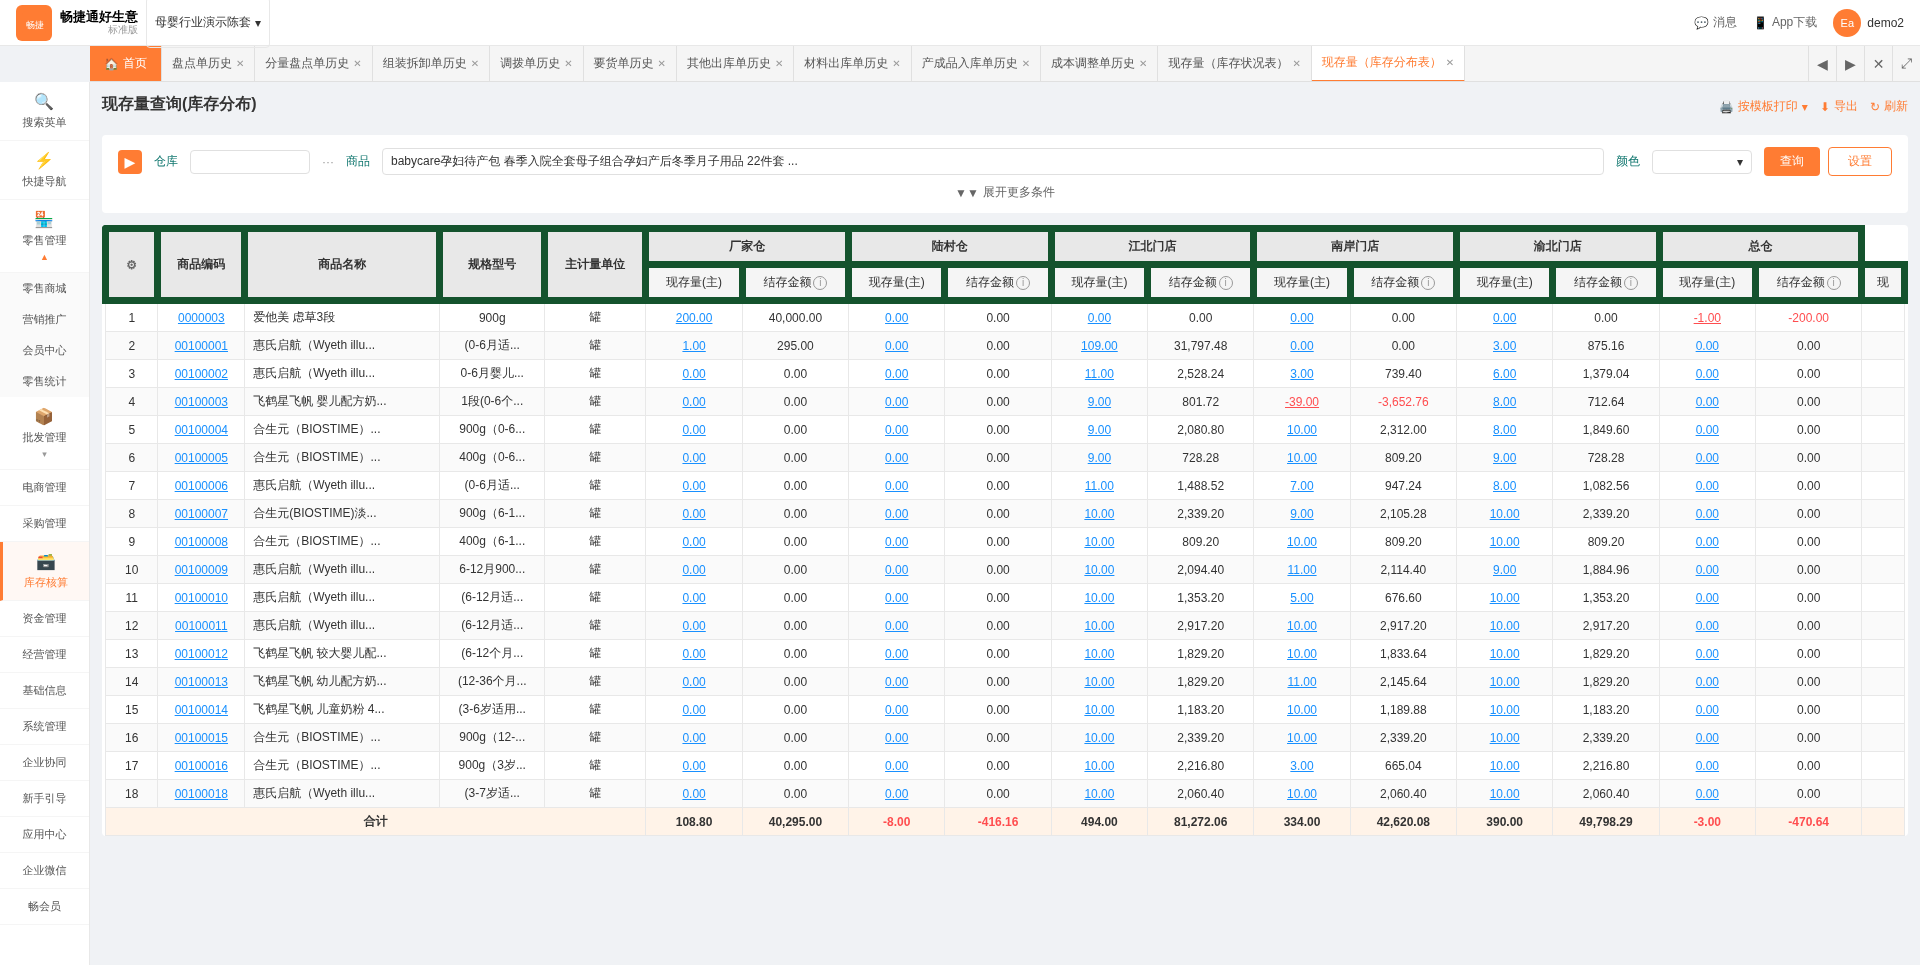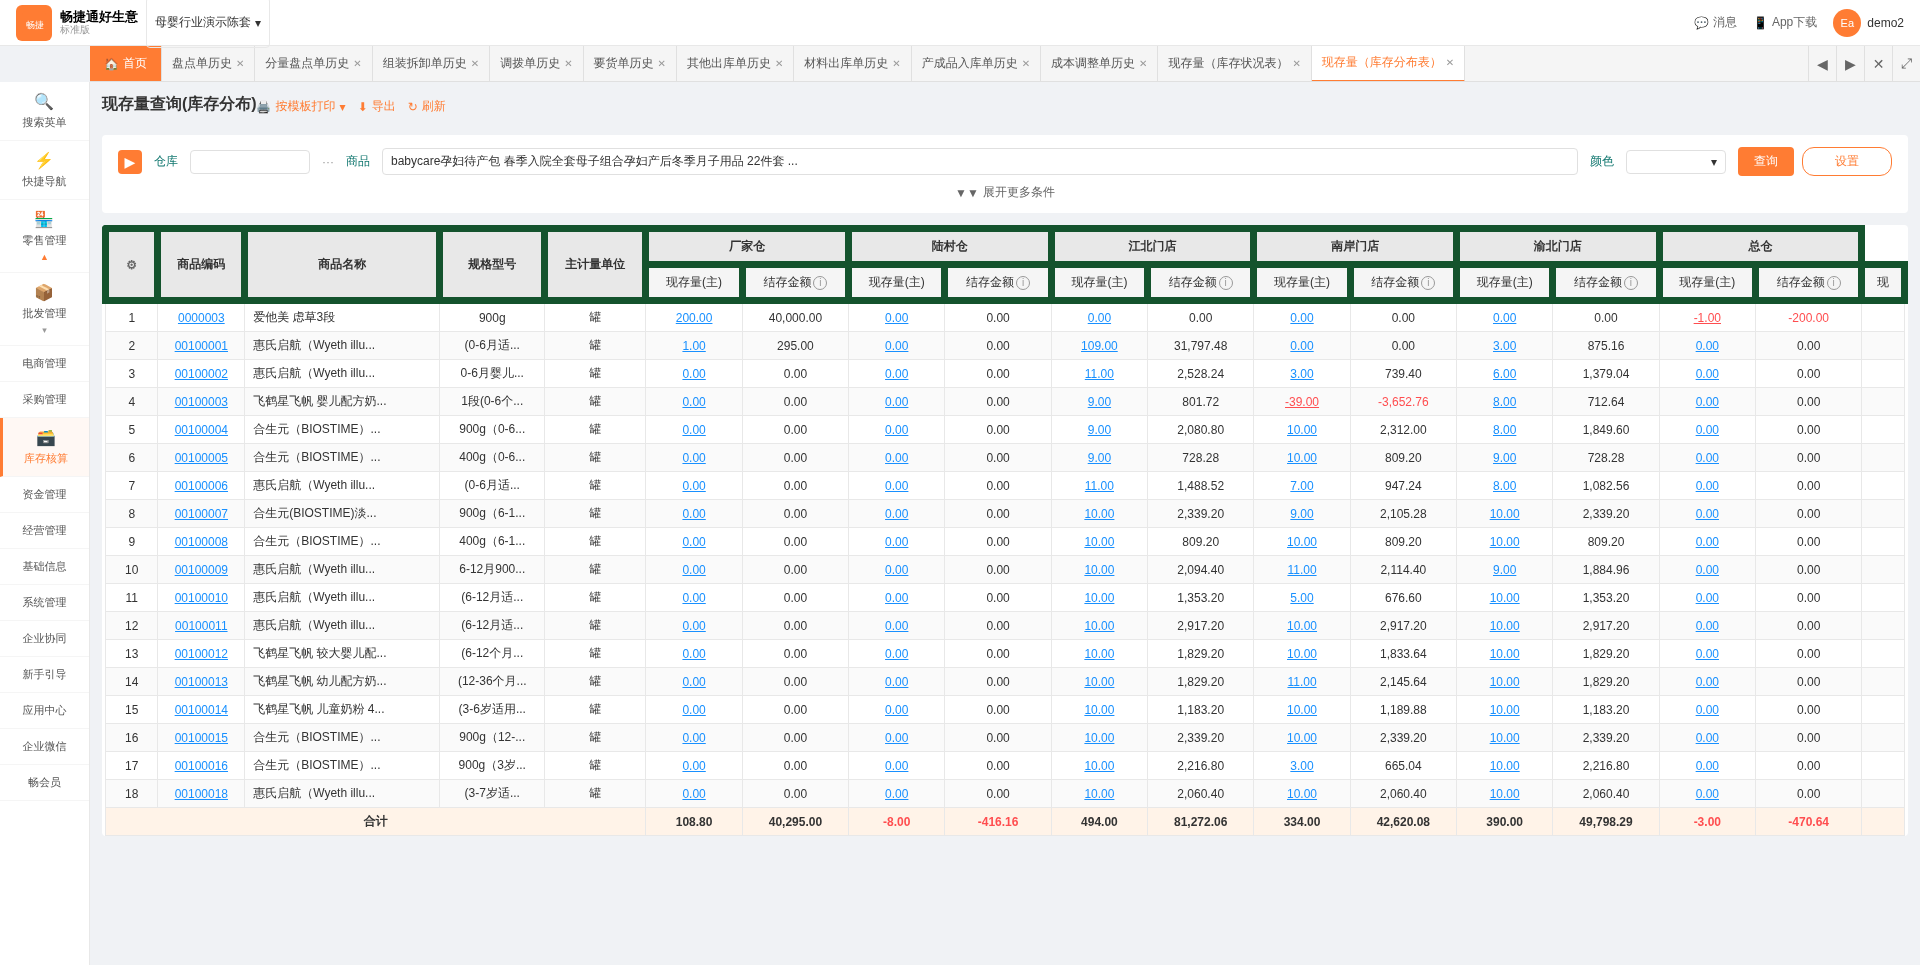--- a/index.html
+++ b/index.html
@@ -8,21 +8,21 @@
     
     .top-header {
       height: 46px;
       background: #fff;
       display: flex;
       align-items: center;
       justify-content: space-between;
       padding: 0 16px;
       border-bottom: 1px solid #e8e8e8;
       position: fixed;
-      top: 0; left: 0; right: 0; z-index: 100;
+      top: 0; left: 0; right: 0; z-index: 100; text-align: right;
     }
     .logo-area {
       display: flex; align-items: center; gap: 8px;
     }
     .logo-icon {
       width: 36px; height: 36px; background: #ff7c33; border-radius: 6px;
       display: flex; align-items: center; justify-content: center; color: #fff; font-size: 10px;
     }
     .header-select {
       display: flex; align-items: center; gap: 4px; cursor: pointer; padding: 16px 8px;
@@ -166,22 +166,22 @@
       padding: 4px 8px; background: #fff; min-width: 100px;
     }
     .filter-actions {
       display: flex; gap: 8px; margin-left: auto;
     }
     .btn-query {
       background: #ff7c33; color: #fff; border: none; border-radius: 4px;
       padding: 1px 16px; cursor: pointer; font-size: 12px;
     }
     .btn-settings {
-      background: #fff; color: #ff7c33; border: 1px solid #ff7c33; border-radius: 12px;
-      padding: 5px 32px; cursor: pointer; font-size: 12px;
+      background: #fff; color: #ff7c33; border: 1px solid #ff7c33; border-radius: 4px;
+      padding: 5px 19px; cursor: pointer; font-size: 12px;
     }
     .expand-more {
       display: flex; align-items: center; justify-content: center;
       gap: 4px; color: #666; cursor: pointer; margin-top: 8px;
       font-size: 12px;
     }
 
     
     .action-bar {
       display: flex; align-items: center; justify-content: flex-end;
@@ -237,21 +237,21 @@
     .info-icon {
       display: inline-flex; align-items: center; justify-content: center;
       width: 14px; height: 14px; border-radius: 50%; border: 1px solid #999;
       color: #999; font-size: 10px; cursor: pointer; margin-left: 2px;
     }
     .gear-icon {
       display: inline-flex; align-items: center; justify-content: center;
       width: 20px; height: 20px; color: #666; cursor: pointer;
     }
     .page-header-actions {
-      display: flex; align-items: center; justify-content: flex-start;
+      display: flex; align-items: center; justify-content: space-between;
       margin-bottom: 8px;
     }
   </style>
 </head>
 <body>
 
 <div class="top-header">
   <div class="logo-area">
     <div class="logo-icon">
       <svg width="24" height="24" viewBox="0 0 24 24" fill="none">
@@ -290,20 +290,26 @@
     <span>搜索英单</span>
   </div>
   <div class="sidebar-item">
     <span class="sidebar-icon">⚡</span>
     <span>快捷导航</span>
   </div>
   <div class="sidebar-item">
     <span class="sidebar-icon">🏪</span>
     <span>零售管理</span>
     <span style="font-size:9px;color:#ff7c33">▲</span>
+  </div>
+  <div class="sidebar-submenu">
+    <div class="sidebar-sub-item">零售商城</div>
+    <div class="sidebar-sub-item">营销推广</div>
+    <div class="sidebar-sub-item">会员中心</div>
+    <div class="sidebar-sub-item">零售统计</div>
   </div>
   <div class="sidebar-item">
     <span class="sidebar-icon">📦</span>
     <span>批发管理</span>
     <span style="font-size:9px;color:#999">▾</span>
   </div>
   <div class="sidebar-item">
     <span>电商管理</span>
   </div>
   <div class="sidebar-item">

